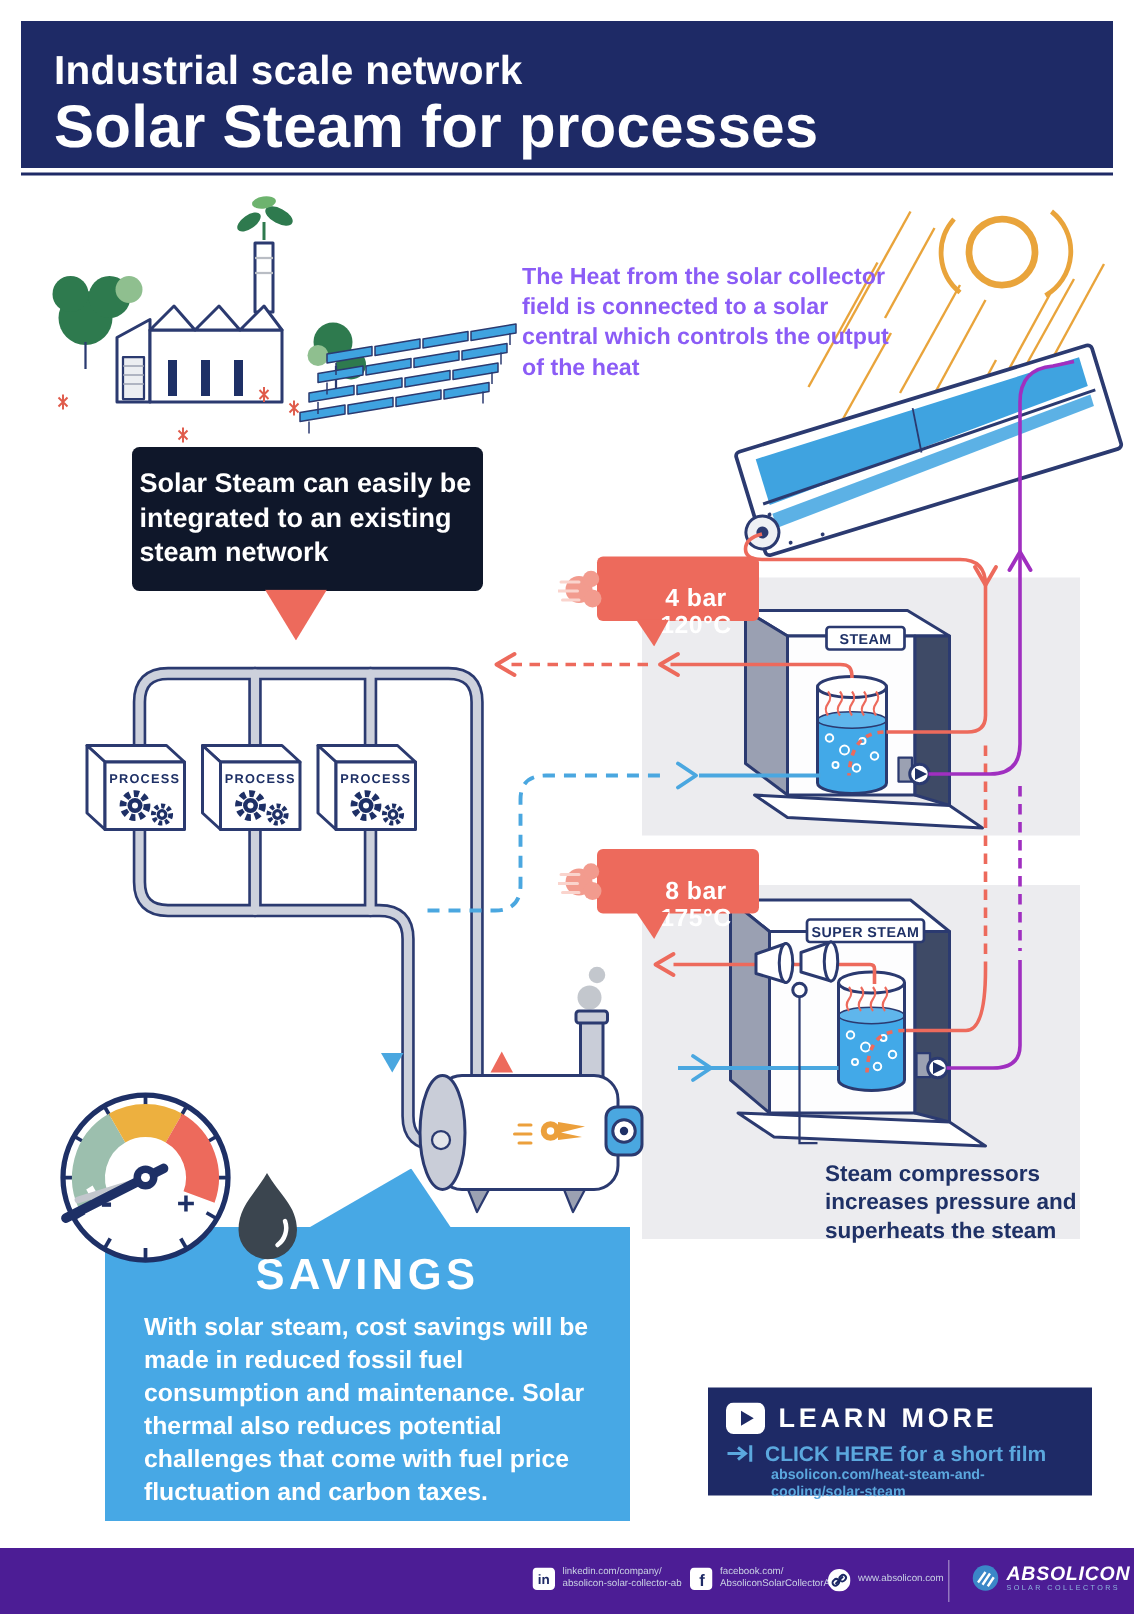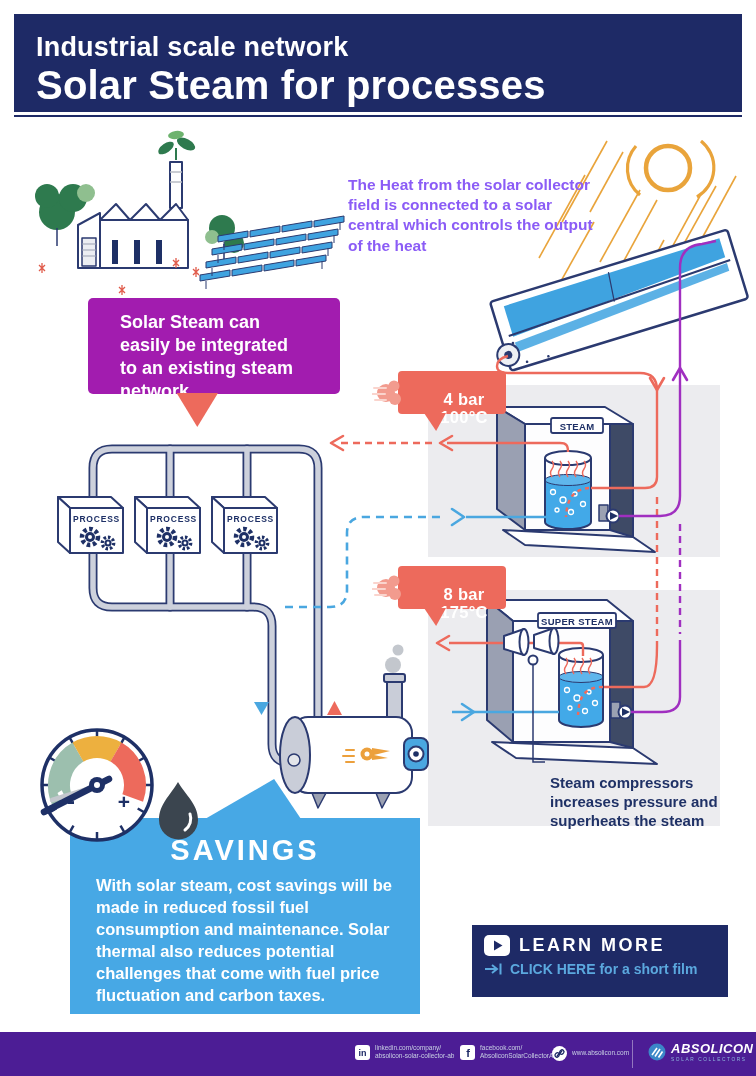--- a/index.html
+++ b/index.html
@@ -7,22 +7,22 @@
         font-family:"Liberation Sans",sans-serif;}
   .abs{position:absolute;}
   
   .hdr{left:14px;top:14px;width:728px;height:98px;background:#1e2a66;z-index:2;}
   .hdr h1{margin:20px 0 0 22px;color:#ffffff;font-size:27px;font-weight:800;letter-spacing:.2px;line-height:1.0;}
   .hdr h2{margin:4px 0 0 22px;color:#ffffff;font-size:40px;font-weight:800;letter-spacing:.2px;line-height:1.0;}
   .hdr-rule{left:14px;top:115px;width:728px;height:2px;background:#1e2a66;z-index:2;}
   
   .intro{left:348px;top:159px;width:248px;color:#8b5cf6;font-size:15.5px;font-weight:600;line-height:1.32;z-index:2;}
   
-  .callout{left:88px;top:298px;width:252px;height:96px;background:#a21caf;border-radius:5px;
-           box-sizing:border-box;padding:13px 32px;color:#fff;font-size:18px;font-weight:800;line-height:1.28;z-index:2;}
+  .callout{left:88px;top:298px;width:234px;height:96px;background:#0f172a;border-radius:5px;
+           box-sizing:border-box;padding:13px 5px;color:#fff;font-size:18px;font-weight:800;line-height:1.28;z-index:2;}
   .callout .tail{position:absolute;left:84px;bottom:-33px;width:46px;height:34px;background:#ed6a5c;
            clip-path:polygon(10% 0,100% 0,55% 100%);}
   
   .badge{width:108px;height:43px;background:#ed6a5c;border-radius:4px;z-index:2;}
   .badge .txt{margin-left:30px;width:72px;text-align:center;color:#fff;font-size:16.5px;font-weight:800;
               line-height:1.12;padding-top:19px;letter-spacing:.3px;}
   .badge .tail{position:absolute;left:26px;bottom:-17px;width:22px;height:18px;background:#ed6a5c;
               clip-path:polygon(0 0,100% 0,55% 100%);}
   .badge .bicon{position:absolute;left:-26px;top:5px;}
   
@@ -408,21 +408,21 @@
 
   <div class="abs badge" style="left:398px;top:371px;">
     <svg class="bicon" width="36" height="34" viewBox="0 0 36 34">
       <circle cx="14" cy="17" r="9" fill="#f29b8e"></circle>
         <circle cx="23" cy="23" r="6" fill="#f29b8e"></circle>
       <circle cx="22" cy="10" r="5.5" fill="#f29b8e"></circle>
       <path d="M2,12 h12 M0,18 h13 M3,24 h11" stroke="#fad4cd" stroke-width="2" stroke-linecap="round" fill="none"></path>
     </svg>
     <div class="txt">
       <div>4 bar</div>
-      <div>100°C</div>
+      <div>120°C</div>
     </div>
     <div class="tail"></div>
   </div>
 
   <div class="abs badge" style="left:398px;top:566px;">
     <svg class="bicon" width="36" height="34" viewBox="0 0 36 34">
       <circle cx="14" cy="17" r="9" fill="#f29b8e"></circle>
         <circle cx="23" cy="23" r="6" fill="#f29b8e"></circle>
       <circle cx="22" cy="10" r="5.5" fill="#f29b8e"></circle>
       <path d="M2,12 h12 M0,18 h13 M3,24 h11" stroke="#fad4cd" stroke-width="2" stroke-linecap="round" fill="none"></path>
@@ -451,20 +451,21 @@
       <span class="lm-title">LEARN MORE</span>
     </div>
     <div class="row2">
       <svg width="20" height="14" viewBox="0 0 20 14">
         <line x1="1" y1="7" x2="12" y2="7" stroke="#5ba8de" stroke-width="2"></line>
         <polyline points="8,3 13,7 8,11" fill="none" stroke="#5ba8de" stroke-width="2"></polyline>
         <line x1="16.5" y1="1.5" x2="16.5" y2="12.5" stroke="#5ba8de" stroke-width="2"></line>
       </svg>
       <span class="cta">CLICK HERE for a short film</span>
     </div>
+    <div class="url">absolicon.com/heat-steam-and-cooling/solar-steam</div>
   </div>
 
   <div class="abs footer">
     <div class="fitem" style="left:355px;top:12px;">
       <svg width="15" height="15" viewBox="0 0 15 15">
         <rect width="15" height="15" rx="3" fill="#fff"></rect>
         <text x="7.5" y="11" font-size="9" font-weight="700" fill="#1e2a66" text-anchor="middle">in</text>
       </svg>
       <div>
         <div>linkedin.com/company/</div>

